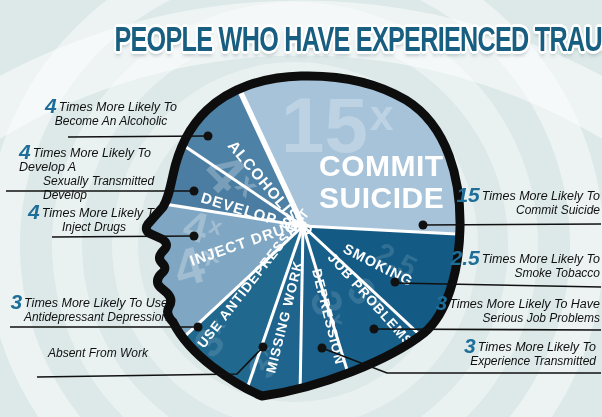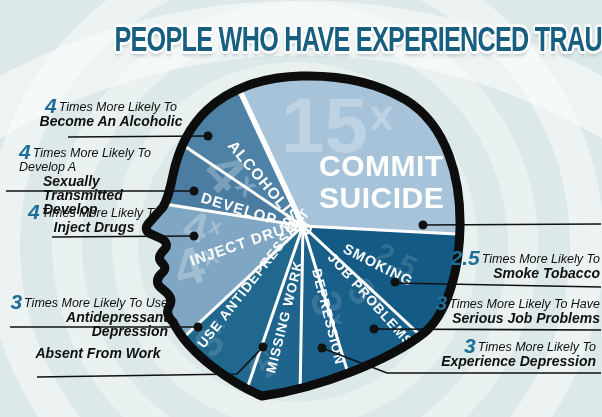--- a/index.html
+++ b/index.html
@@ -16,21 +16,21 @@
   }
   .title .squeeze{
     display:inline-block;transform:scaleX(.72);transform-origin:center;
     text-shadow:
       -2px -2px 0 #fff, 2px -2px 0 #fff, -2px 2px 0 #fff, 2px 2px 0 #fff,
       0 -3px 0 #fff, 0 3px 0 #fff, -3px 0 0 #fff, 3px 0 0 #fff,
       0 5px 4px rgba(100,120,130,.35);
   }
   .co{position:absolute;font-style:italic;color:#101010;}
   .co .l1{font-size:12.5px;line-height:14px;}
-  .co .l2,.co .l3{font-weight:bold;font-size:14px;line-height:14px;}
+  .co .l2,.co .l3{font-weight:normal;font-size:12px;line-height:14px;}
   .co .num{color:#1e6e99;font-weight:bold;font-size:21px;line-height:0;vertical-align:-2px;margin-right:2px;}
   .co.right{text-align:right;}
   .co.center{text-align:center;}
   .co .indent{padding-left:24px;}
   .wlabel{font-weight:bold;fill:#ffffff;letter-spacing:1px;}
   .wm{font-weight:bold;fill:rgba(255,255,255,0.26);}
   .wm-dark{fill:rgba(255,255,255,0.13);}
   .wmx{font-size:.55em;}
   .big{fill:#ffffff;font-weight:bold;font-size:30px;letter-spacing:.5px;}
   .divider{stroke:#ffffff;fill:none;}
@@ -142,29 +142,33 @@
 
   <div class="co center" style="left:8px;top:296px;width:160px;text-align:right;">
     <div class="l1"><span class="num">3</span><span>Times More Likely To Use</span></div>
     <div class="l2">Antidepressant Depression</div>
   </div>
 
   <div class="co center" style="left:28px;top:346px;width:140px;">
     <div class="l2">Absent From Work</div>
   </div>
 
+  <div class="co right" style="right:2px;top:189px;width:175px;">
+    <div class="l1"><span class="num">15</span><span>Times More Likely To</span></div>
+    <div class="l2">Commit Suicide</div>
+  </div>
 
   <div class="co right" style="right:2px;top:252px;width:165px;">
     <div class="l1"><span class="num">2.5</span><span>Times More Likely To</span></div>
     <div class="l2">Smoke Tobacco</div>
   </div>
 
   <div class="co right" style="right:2px;top:297px;width:175px;">
     <div class="l1"><span class="num">3</span><span>Times More Likely To Have</span></div>
     <div class="l2">Serious Job Problems</div>
   </div>
 
   <div class="co right" style="right:6px;top:340px;width:165px;">
     <div class="l1"><span class="num">3</span><span>Times More Likely To</span></div>
-    <div class="l2">Experience Depression</div>
+    <div class="l2">Experience Transmitted</div>
   </div>
 
 </div>
 
 </body></html>

